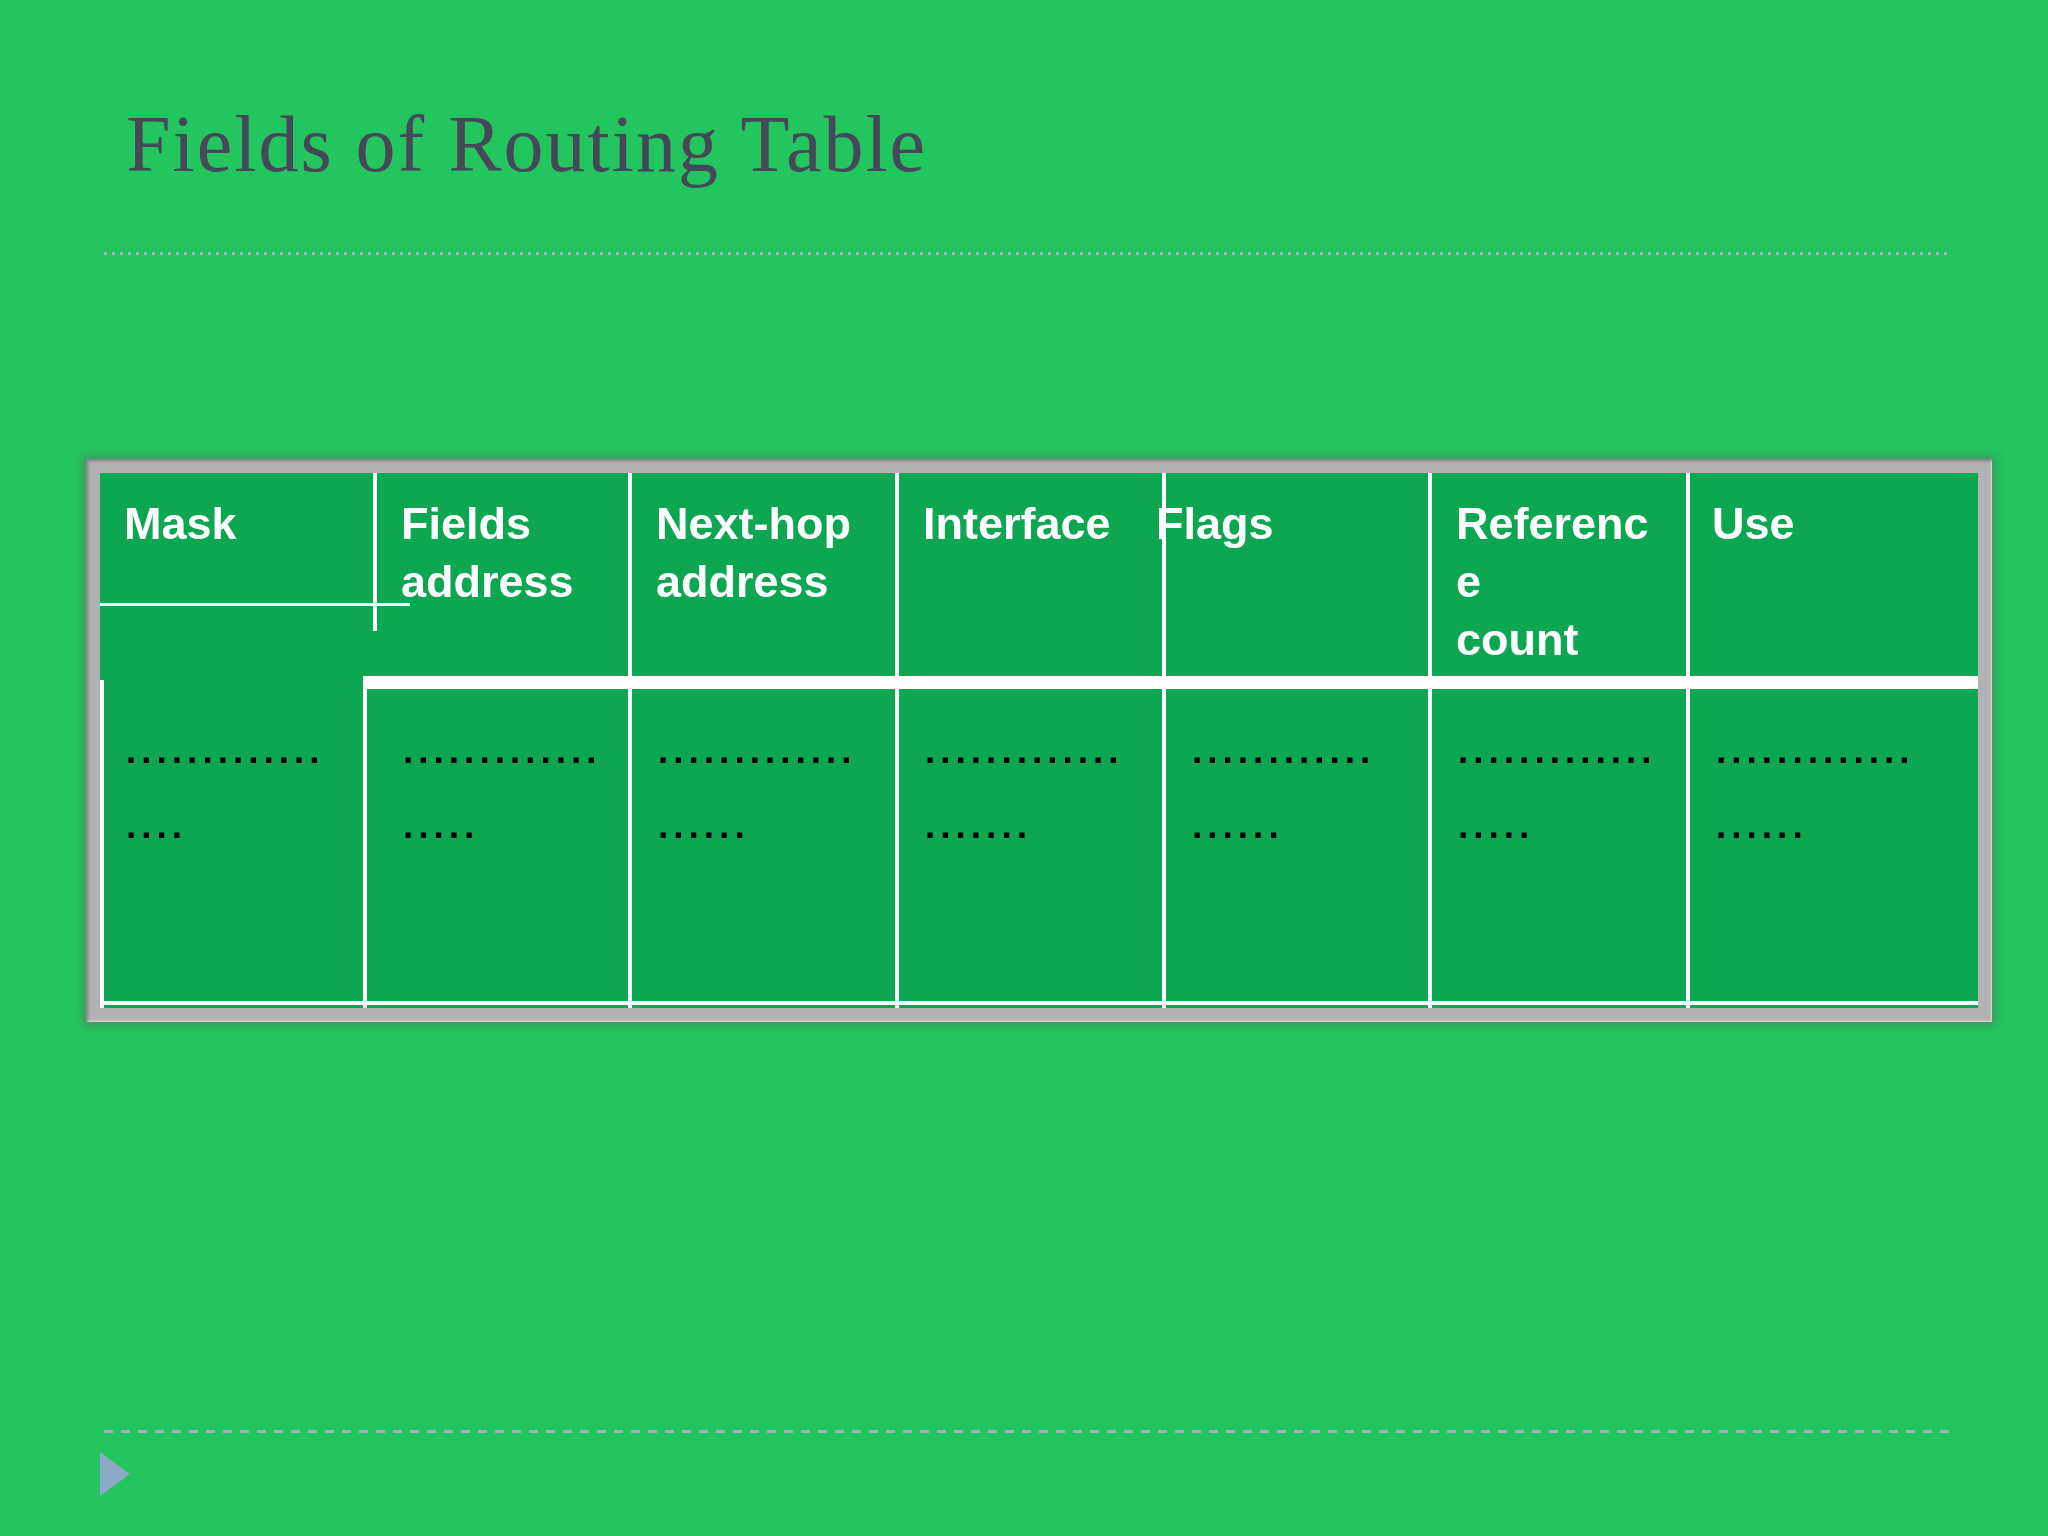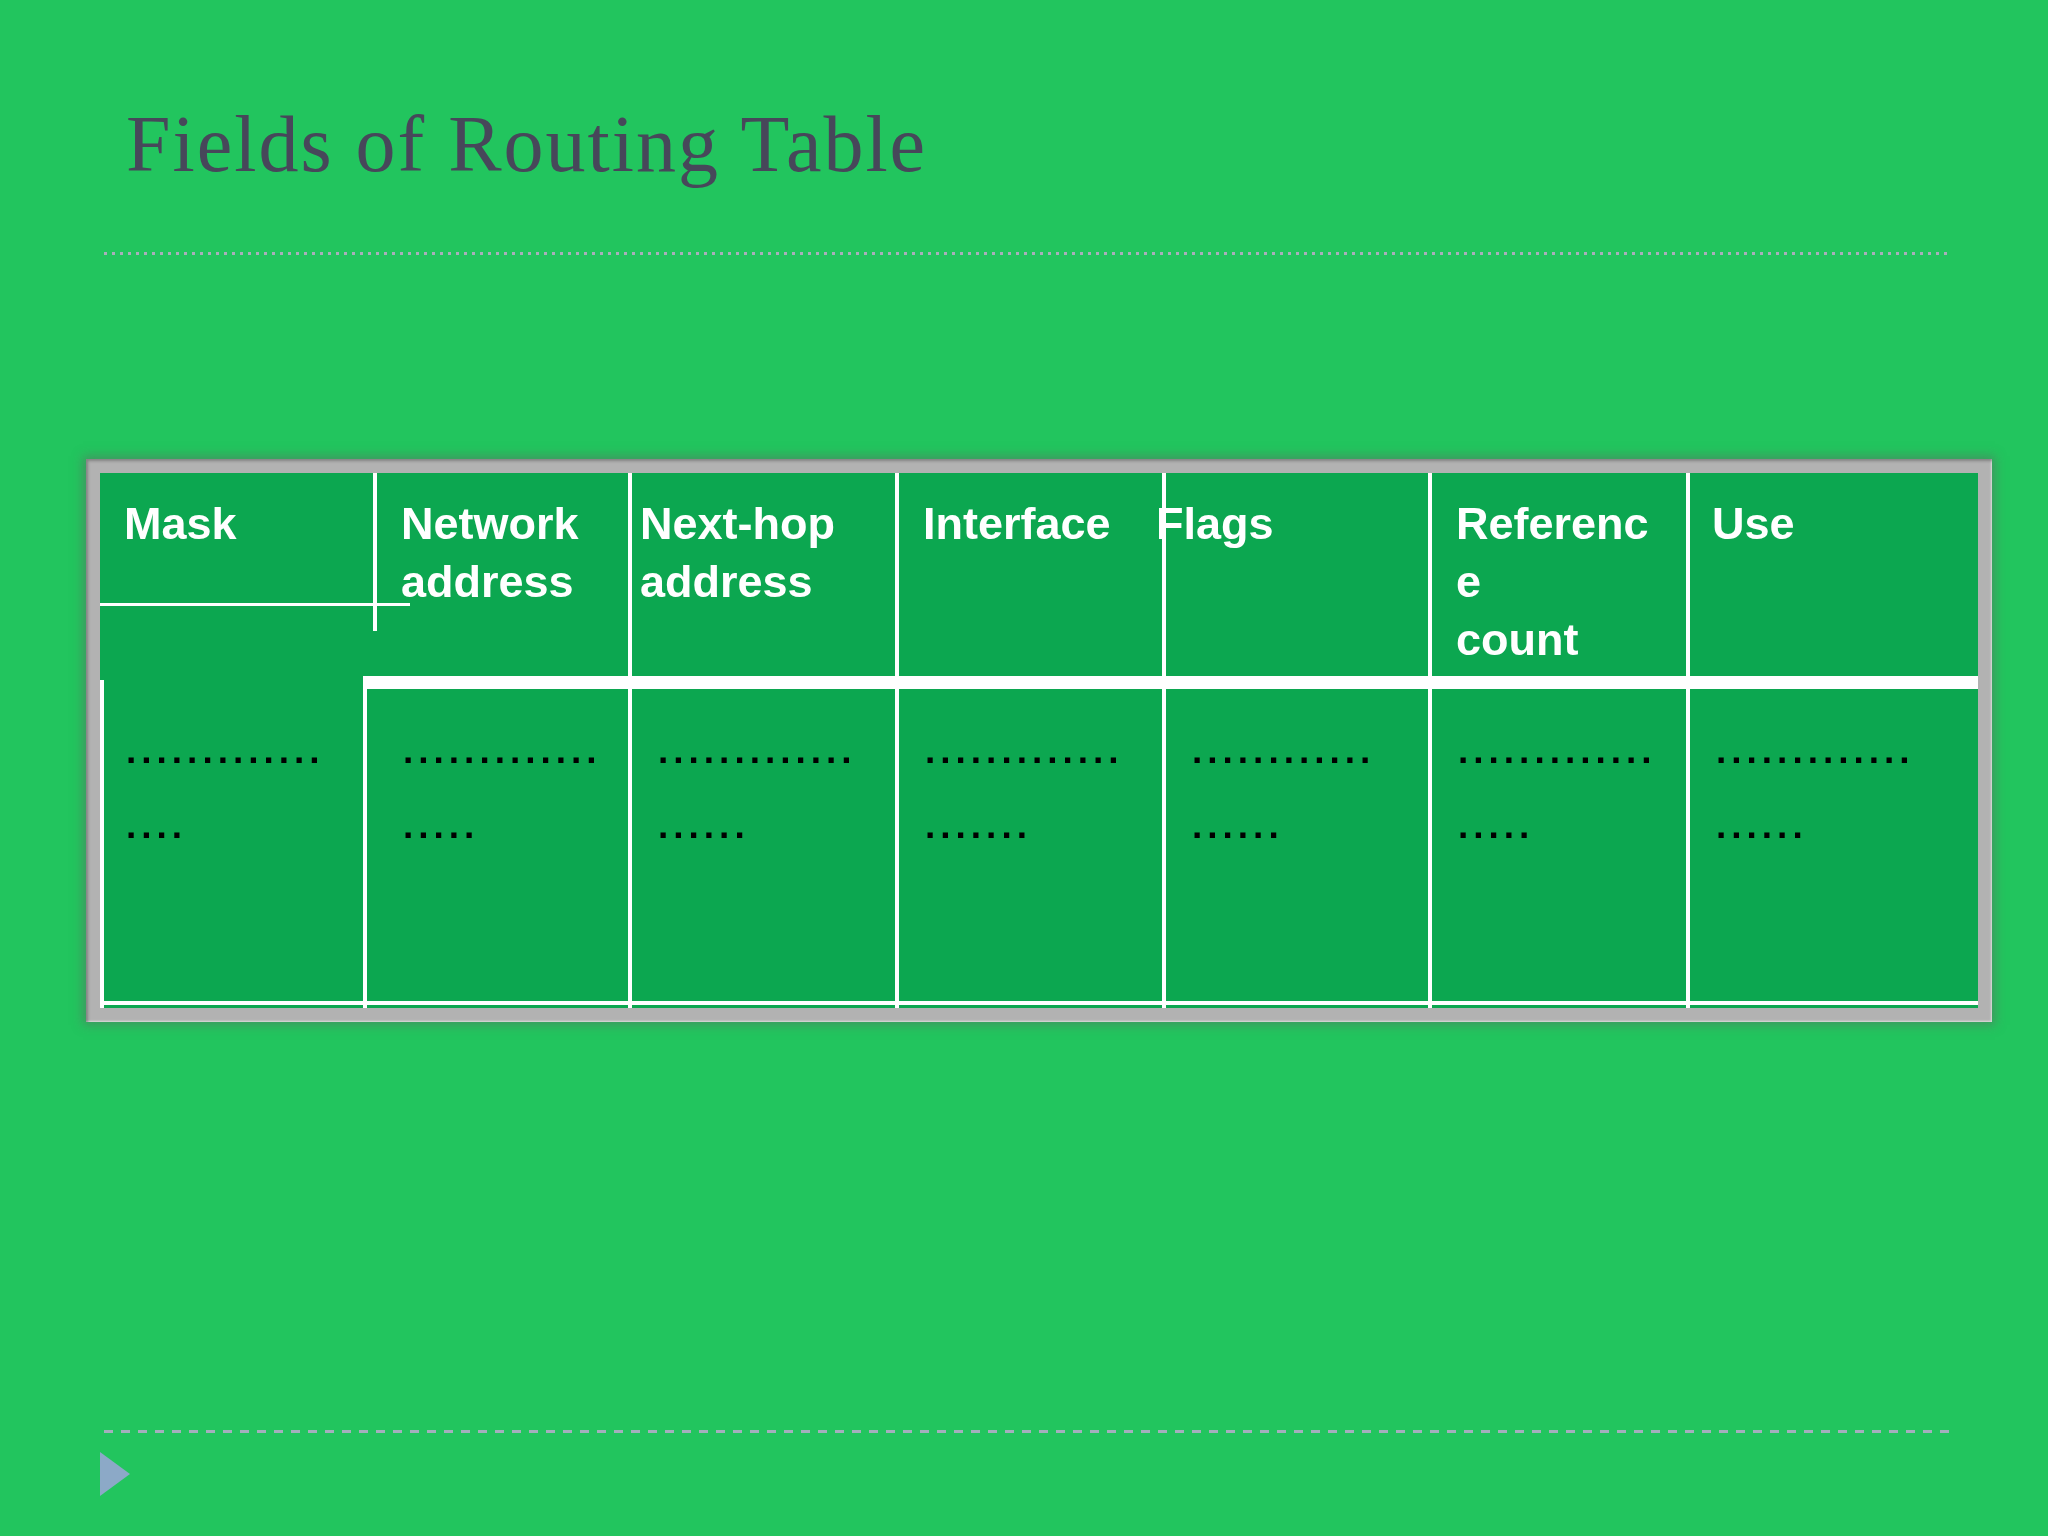--- a/index.html
+++ b/index.html
@@ -74,23 +74,23 @@
 <div class="slide">
 
   <h1 class="title">Fields of Routing Table</h1>
 
   <div class="rule-top"></div>
 
   <div class="table-frame">
     <div class="table-green">
 
       <div class="hcell" style="left:0;width:273px">Mask</div>
-      <div class="hcell" style="left:277px;width:247px">Network
+      <div class="hcell" style="left:277px;width:247px">Fields
 address</div>
-      <div class="hcell" style="left:516px;width:263px">Next-hop
+      <div class="hcell" style="left:532px;width:263px">Next-hop
 address</div>
       <div class="hcell" style="left:799px;width:278px">Interface</div>
       <div class="hcell" style="left:1032px;width:276px">Flags</div>
       <div class="hcell" style="left:1332px;width:294px">Referenc
 e
 count</div>
       <div class="hcell" style="left:1588px;width:288px">Use</div>
 
       <div class="dcell" style="left:26px">
         <div>.............</div>

